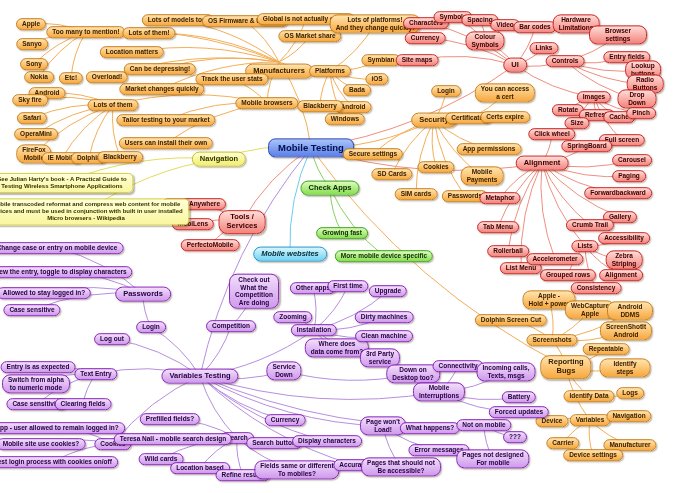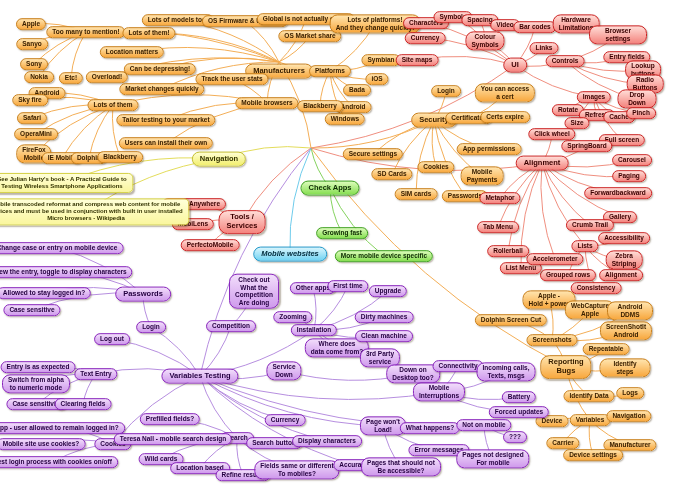--- a/index.html
+++ b/index.html
@@ -186,20 +186,21 @@
       <path d="M 383 426 Q 408.12 444.72 439 450" fill="none" stroke="#b288dd" stroke-width="1" opacity="0.95"></path>
       <path d="M 383 426 Q 387.08 448.66 401 467" fill="none" stroke="#b288dd" stroke-width="1" opacity="0.95"></path>
       <path d="M 484 425 Q 498.06 434.72 515 437" fill="none" stroke="#b288dd" stroke-width="1" opacity="0.95"></path>
       <path d="M 484 425 Q 484.42 443.08 493 459" fill="none" stroke="#b288dd" stroke-width="1" opacity="0.95"></path>
       <path d="M 143 294 Q 105.52 260.68 57 248" fill="none" stroke="#b288dd" stroke-width="1" opacity="0.95"></path>
       <path d="M 143 294 Q 104.14 273.04 60 272" fill="none" stroke="#b288dd" stroke-width="1" opacity="0.95"></path>
       <path d="M 143 294 Q 93.62 281.62 44 293" fill="none" stroke="#b288dd" stroke-width="1" opacity="0.95"></path>
       <path d="M 143 294 Q 85.58 288.68 32 310" fill="none" stroke="#b288dd" stroke-width="1" opacity="0.95"></path>
       <path d="M 143 294 Q 143.04 311.46 151 327" fill="none" stroke="#b288dd" stroke-width="1" opacity="0.95"></path>
     </svg>
+<div class="node s-center" style="left: 311px; top: 148px; background: linear-gradient(rgb(170, 196, 250), rgb(91, 127, 232)); border-color: rgb(35, 66, 180); color: rgb(0, 16, 80);">Mobile Testing</div>
     <div class="node s-hub" style="left: 279px; top: 49px; background: linear-gradient(rgb(255, 228, 174), rgb(248, 168, 62)); border-color: rgb(201, 128, 28); color: rgb(58, 32, 0); margin-top: 22px;">Manufacturers</div>
     <div class="node" style="left: 86px; top: 32px; background: linear-gradient(rgb(255, 228, 174), rgb(248, 168, 62)); border-color: rgb(201, 128, 28); color: rgb(58, 32, 0);">Too many to mention!</div>
     <div class="node" style="left: 31px; top: 24px; background: linear-gradient(rgb(255, 228, 174), rgb(248, 168, 62)); border-color: rgb(201, 128, 28); color: rgb(58, 32, 0);">Apple</div>
     <div class="node" style="left: 32px; top: 44px; background: linear-gradient(rgb(255, 228, 174), rgb(248, 168, 62)); border-color: rgb(201, 128, 28); color: rgb(58, 32, 0);">Sanyo</div>
     <div class="node" style="left: 34px; top: 64px; background: linear-gradient(rgb(255, 228, 174), rgb(248, 168, 62)); border-color: rgb(201, 128, 28); color: rgb(58, 32, 0);">Sony</div>
     <div class="node" style="left: 39px; top: 77px; background: linear-gradient(rgb(255, 228, 174), rgb(248, 168, 62)); border-color: rgb(201, 128, 28); color: rgb(58, 32, 0);">Nokia</div>
     <div class="node" style="left: 71px; top: 78px; background: linear-gradient(rgb(255, 228, 174), rgb(248, 168, 62)); border-color: rgb(201, 128, 28); color: rgb(58, 32, 0);">Etc!</div>
     <div class="node" style="left: 149px; top: 33px; background: linear-gradient(rgb(255, 228, 174), rgb(248, 168, 62)); border-color: rgb(201, 128, 28); color: rgb(58, 32, 0);">Lots of them!</div>
     <div class="node" style="left: 178px; top: 20px; background: linear-gradient(rgb(255, 228, 174), rgb(248, 168, 62)); border-color: rgb(201, 128, 28); color: rgb(58, 32, 0);">Lots of models too!</div>
     <div class="node" style="left: 245px; top: 21px; background: linear-gradient(rgb(255, 228, 174), rgb(248, 168, 62)); border-color: rgb(201, 128, 28); color: rgb(58, 32, 0);">OS Firmware &amp; Updates</div>

